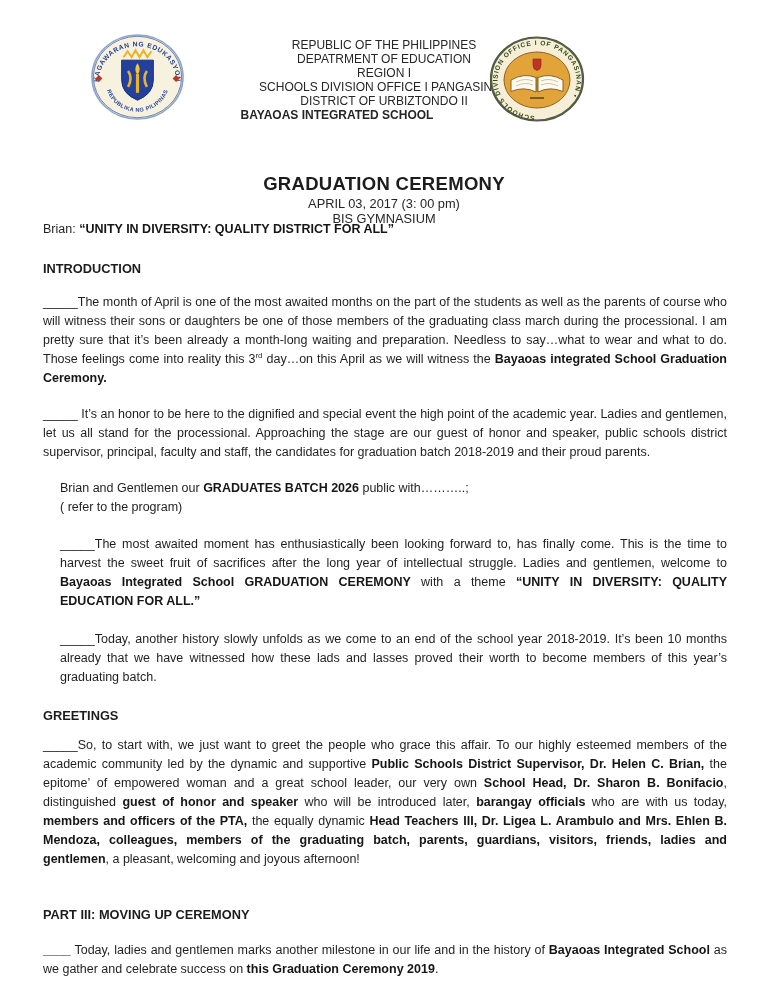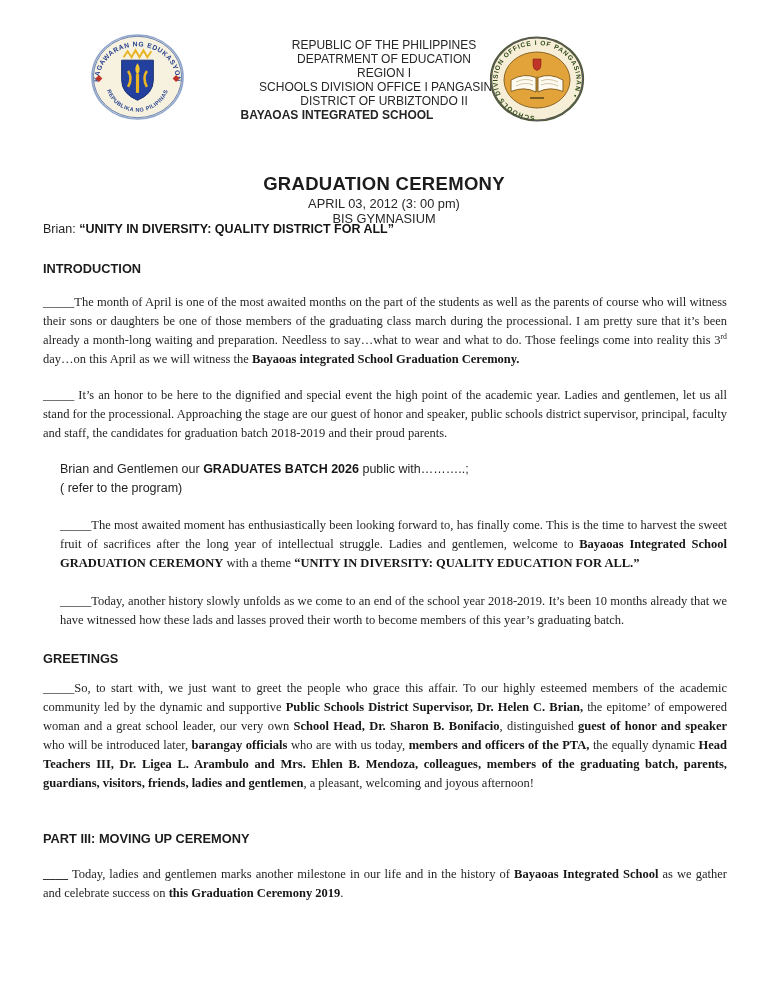--- a/index.html
+++ b/index.html
@@ -20,21 +20,21 @@
   .logo{position:absolute;}
   .logo-left{top:33px;left:90px;}
   .logo-right{top:36px;left:489px;}
   
   .title-block{position:absolute;top:152px;left:0;right:0;text-align:center;margin-top:20px;}
   .doc-title{font-size:18.5px;font-weight:bold;letter-spacing:.3px;line-height:24px;margin:0;color:#1c1c1c;}
   .doc-sub{font-size:12.8px;line-height:15px;color:#262626;}
   
   .body-col{position:absolute;top:220px;left:43px;right:41px;font-size:12.5px;line-height:19px;}
   p{margin:0;}
-  .just{text-align:justify;font-family:Liberation Serif, serif;}
+  .just{text-align:justify;}
   .theme-line{margin:0;}
   h2{font-size:12.8px;font-weight:bold;margin:0;line-height:15px;color:#1c1c1c;}
   .h-intro{margin-top:22px;}
   .p1{margin-top:17px;}
   .p2{margin-top:17px;}
   .indent{margin-left:17px;margin-top:17px;}
   .awaited{margin-top:18px;}
   .today{margin-top:19px;}
   .h-greet{margin-top:21px;}
   .p-greet{margin-top:13px;}
@@ -96,21 +96,21 @@
       <path d="M22,44 Q35,36.5 47,41.5 L47,56 Q35,50 22,55.5 Z" fill="#fdfaf2" stroke="#8a6420" stroke-width="1"></path>
       <path d="M74,44 Q61,36.5 49,41.5 L49,56 Q61,50 74,55.5 Z" fill="#fdfaf2" stroke="#8a6420" stroke-width="1"></path>
       <line x1="48" y1="40.5" x2="48" y2="56" stroke="#8a6420" stroke-width="1"></line>
       <path d="M27,46 Q36,41.5 44,45 M27,50 Q36,45.5 44,49 M52,45 Q60,41.5 69,46 M52,49 Q60,45.5 69,50" stroke="#c8b68a" stroke-width="0.8" fill="none"></path>
       <rect x="41" y="61" width="14" height="2" fill="#7a5a1e"></rect>
     </svg>
   </header>
 
   <section class="title-block">
     <h1 class="doc-title">GRADUATION CEREMONY</h1>
-    <div class="doc-sub">APRIL 03, 2012 (3: 00 pm)</div>
+    <div class="doc-sub">APRIL 03, 2017 (3: 00 pm)</div>
     <div class="doc-sub">BIS GYMNASIUM</div>
   </section>
 
   <div class="body-col">
 
     <p class="theme-line"><span>Brian:</span> <b>“UNITY IN DIVERSITY: QUALITY DISTRICT FOR ALL”</b></p>
 
     <h2 class="h-intro">INTRODUCTION</h2>
 
     <p class="just p1"><span>_____The month of April is one of the most awaited months on the part of the students as well as the parents of course who will witness their sons or daughters be one of those members of the graduating class march during the processional. I am pretty sure that it’s been already a month-long waiting and preparation. Needless to say…what to wear and what to do. Those feelings come into reality this 3</span><sup>rd</sup><span> day…on this April as we will witness the </span><b>Bayaoas integrated School Graduation Ceremony.</b></p>

